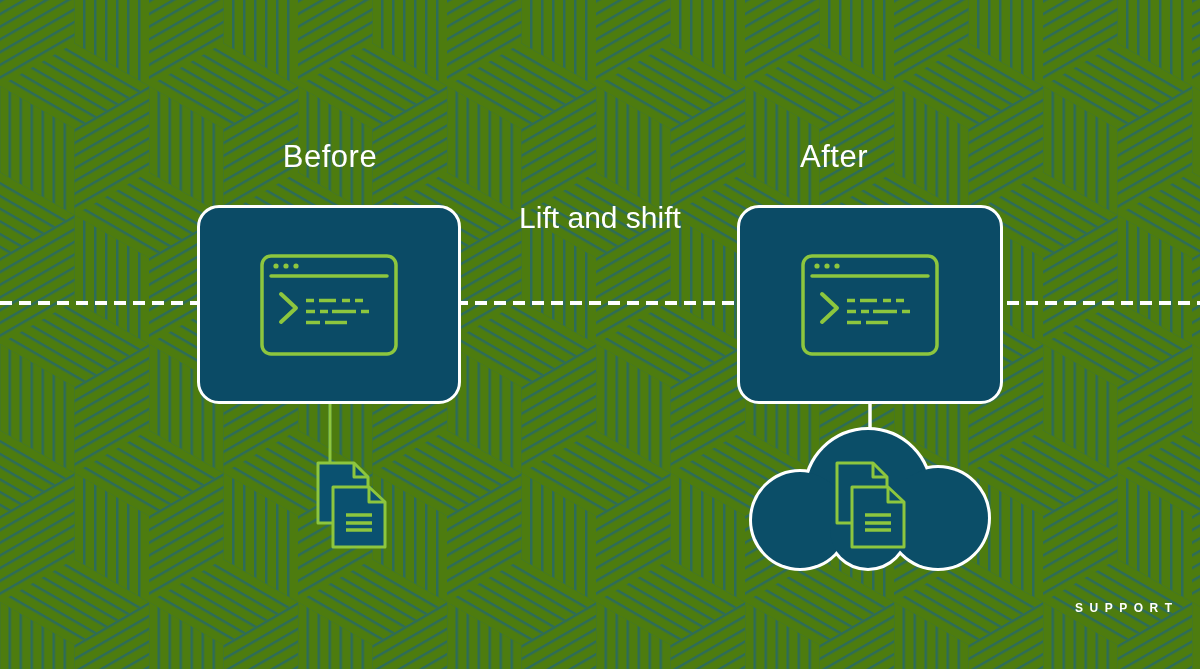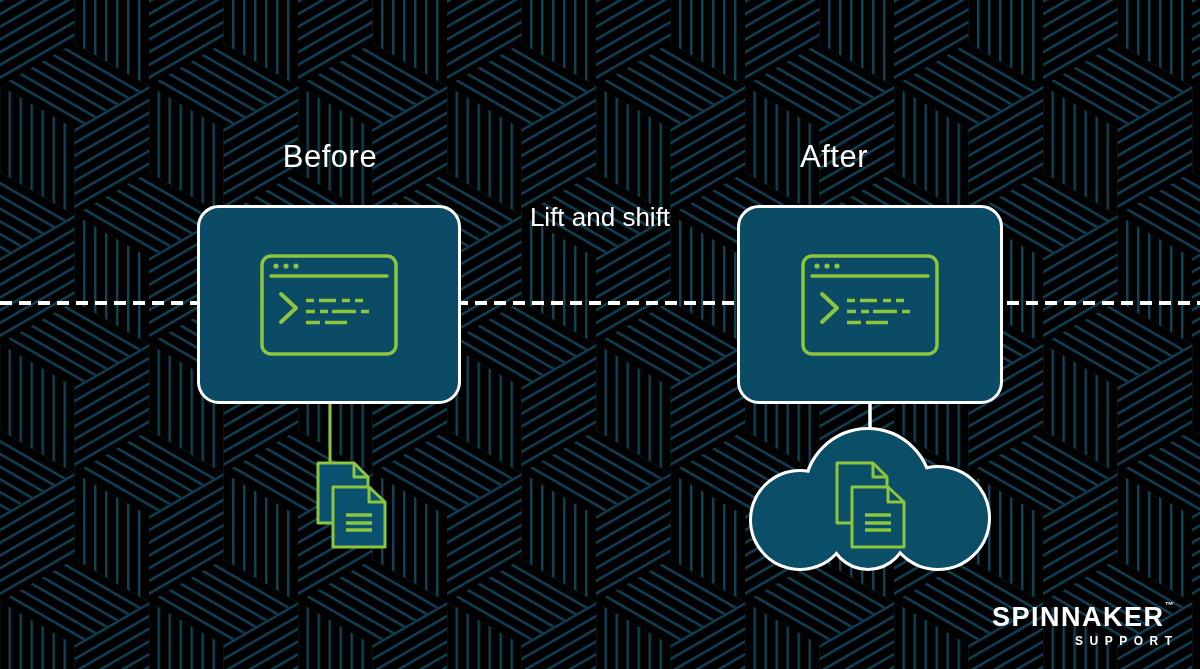--- a/index.html
+++ b/index.html
@@ -1,18 +1,18 @@
 <!DOCTYPE html>
 <html><head>
 <meta charset="utf-8">
 <style>
   html,body{margin:0;padding:0;background:#0A5170;}
   #stage{
     position:relative;width:1200px;height:669px;overflow:hidden;
-    background:#000000;
+    background:#4d7c0f;
     font-family:"Liberation Sans","DejaVu Sans",sans-serif;
     color:#ffffff;
   }
   #pattern-bg{position:absolute;left:0;top:0;width:1200px;height:669px;}
   .divider{
     position:absolute;left:0;top:301px;width:1200px;height:4px;
     background:repeating-linear-gradient(to right,#ffffff 0 12px,transparent 12px 19px);
   }
   .panel{
     position:absolute;top:205px;width:264px;height:199px;box-sizing:border-box;
@@ -22,21 +22,21 @@
   .panel.left{left:197px;}
   .panel.right{left:737px;width:266px;}
   .state-label{
     position:absolute;top:139px;width:200px;text-align:center;
     font-size:31px;letter-spacing:0.5px;color:#ffffff;
   }
   .state-label.before{left:230px;}
   .state-label.after{left:734px;}
   .migration-label{
     position:absolute;left:450px;top:198px;width:300px;text-align:center;
-    font-size:26px;line-height:39px;color:#ffffff;
+    font-size:30px;line-height:39px;color:#ffffff;
   }
   #fg{position:absolute;left:0;top:0;width:1200px;height:669px;pointer-events:none;}
   .logo{
     position:absolute;right:28px;top:600px;text-align:right;color:#ffffff;
   }
   .logo .brand{
     font-size:27px;font-weight:bold;letter-spacing:1.5px;margin-right:-1.5px;
     white-space:nowrap;
   }
   .logo .tm{font-size:9px;font-weight:bold;vertical-align:18px;letter-spacing:0;}
@@ -150,17 +150,16 @@
       <path d="M36,0 L36,14 L50,14" fill="none"></path>
       <path d="M51,24 L15,24 L15,84 L67,84 L67,39 L51,24 Z" fill="#0B4E68"></path>
       <path d="M51,24 L51,39 L67,39" fill="none"></path>
       <line x1="28" y1="52" x2="54" y2="52" stroke-width="3.5"></line>
       <line x1="28" y1="60" x2="54" y2="60" stroke-width="3.5"></line>
       <line x1="28" y1="67" x2="54" y2="67" stroke-width="3.5"></line>
     </g>
   </svg>
 
   <div class="logo">
-    <div class="brand"><span>SPINNAKER</span><span class="tm">™</span></div>
     <div class="sub">SUPPORT</div>
   </div>
 
 </div>
 
 </body></html>

